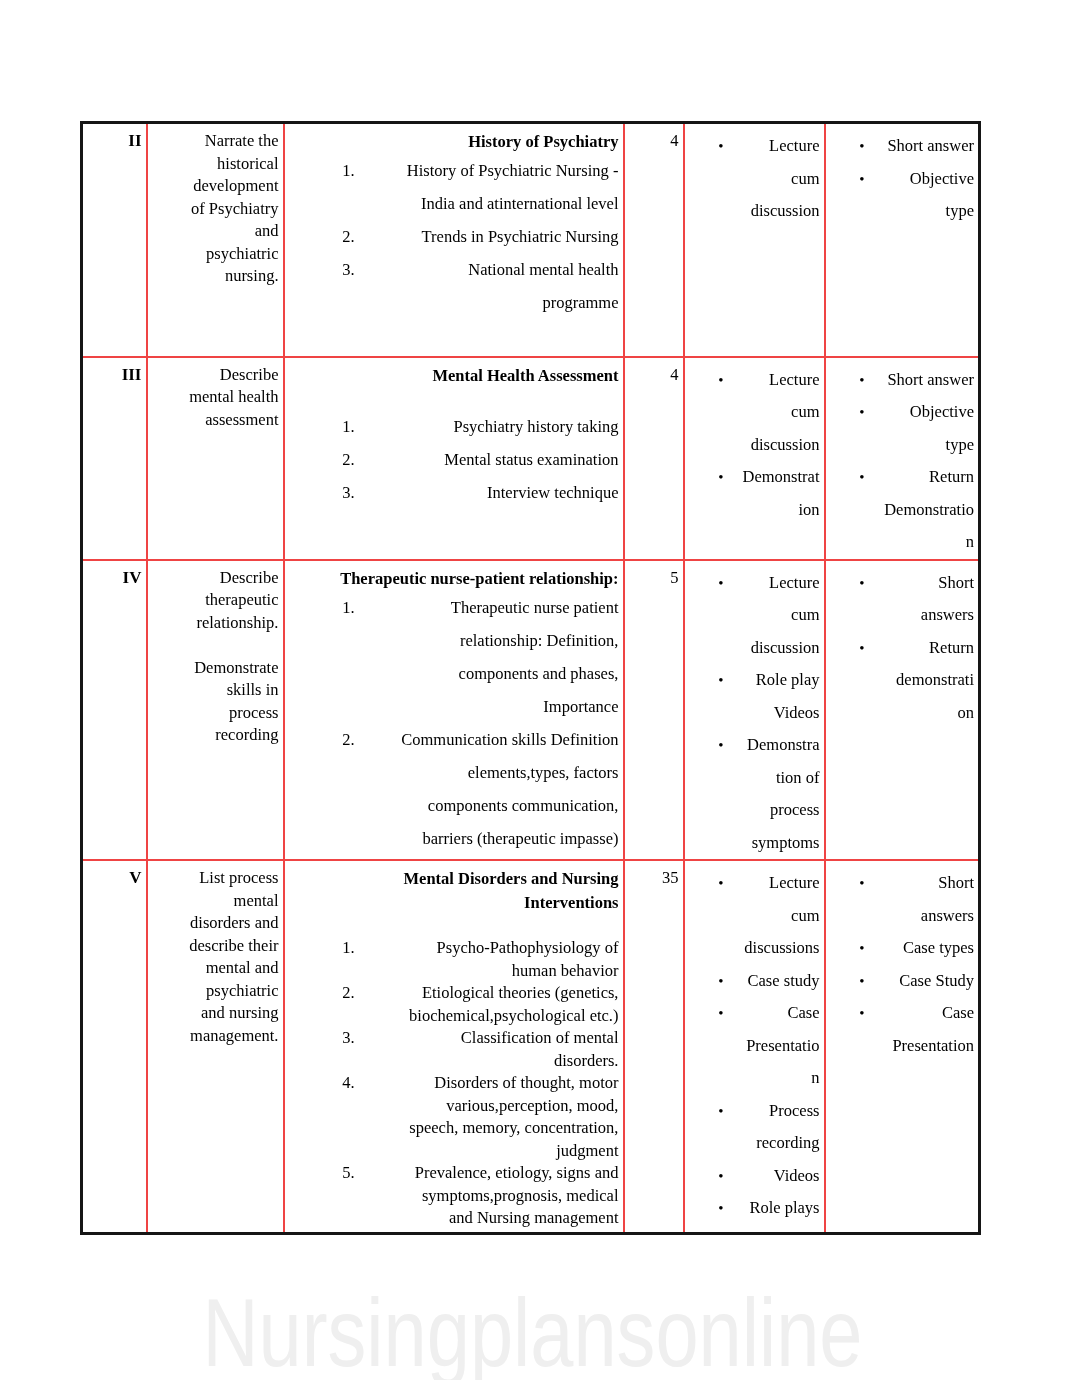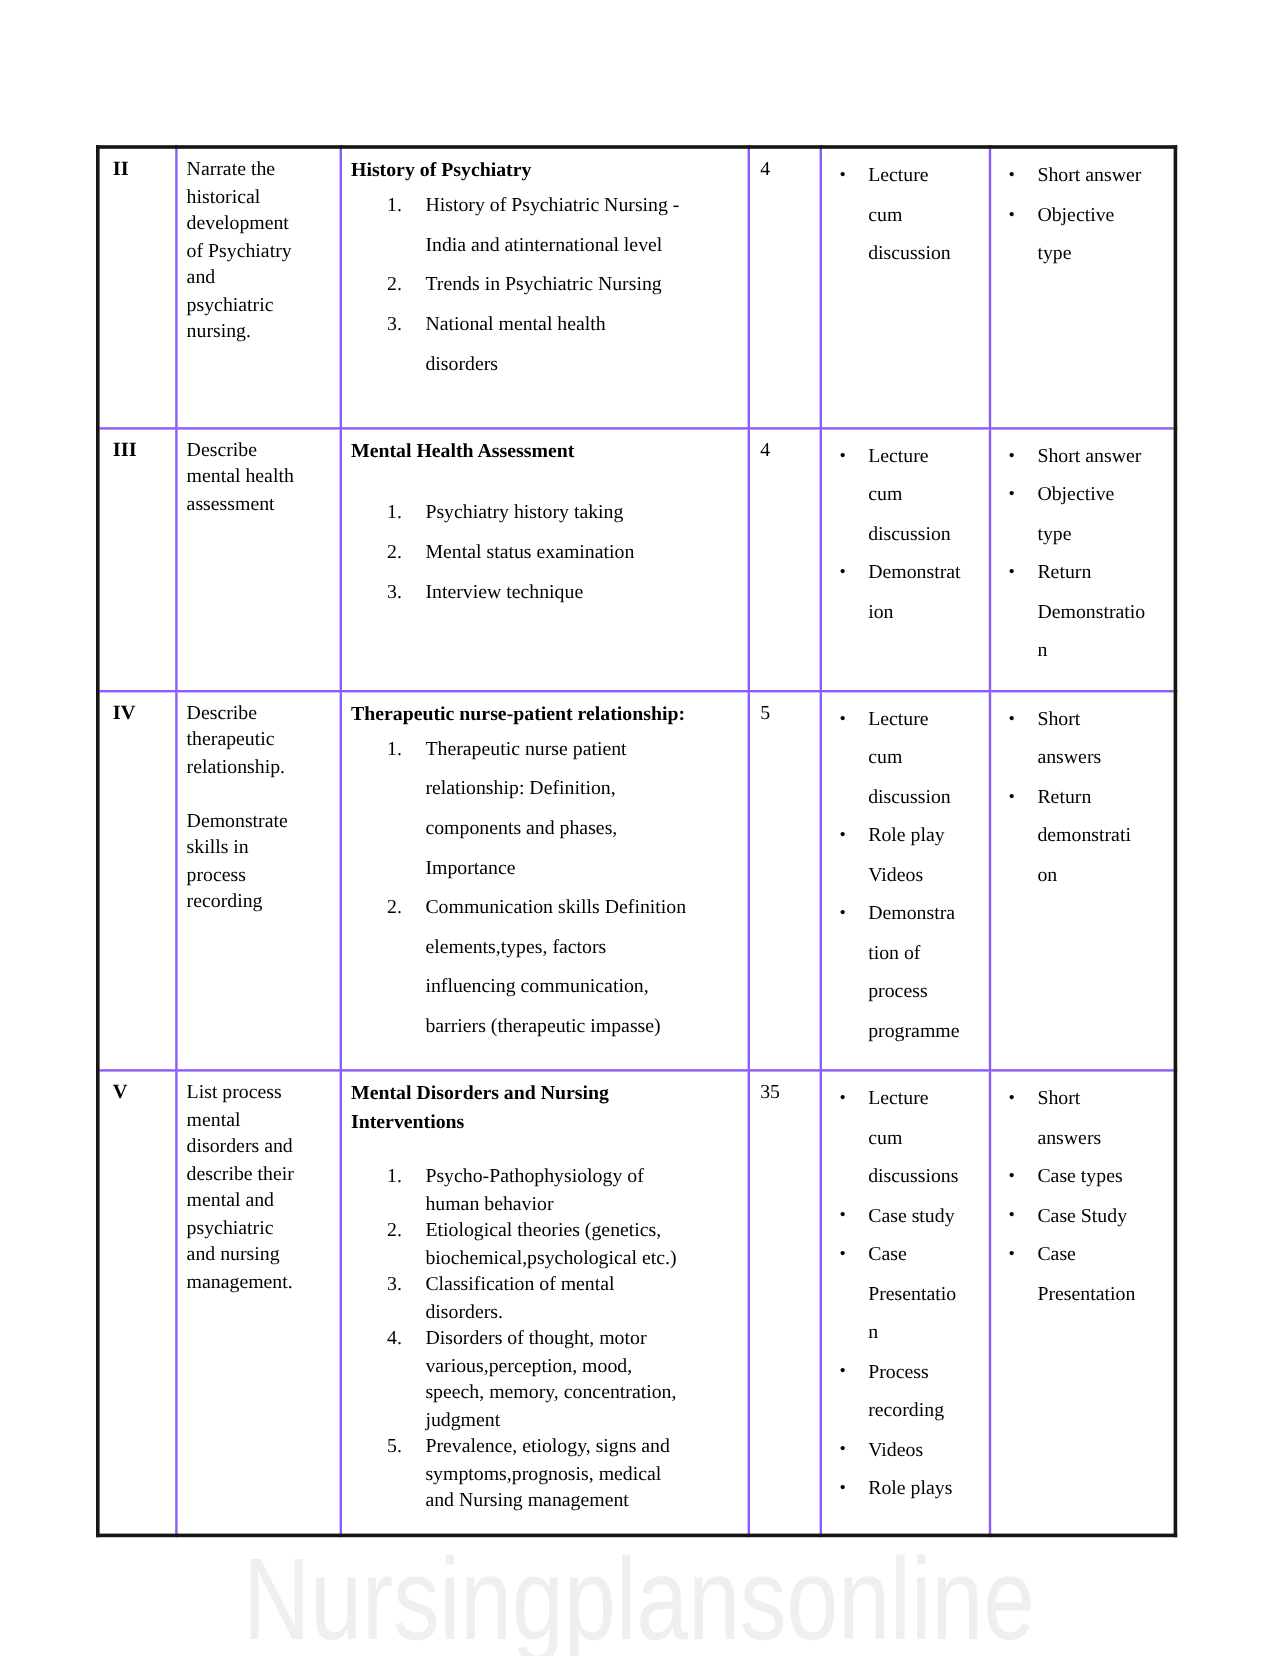--- a/index.html
+++ b/index.html
@@ -12,25 +12,26 @@
     color:#000000;
   }
   table.syllabus {
     position:absolute; left:80px; top:121px;
     width:898px;
     border-collapse:collapse;
     table-layout:fixed;
     border:3px solid #161616;
   }
   td {
-    border:2px solid #8b5cf6;
+    border:2px solid #ef4444;
     vertical-align:top;
-    padding:6px 4px 16px 8px;
+    padding:6px 4px 0 8px;
     font-size:16.5px;
     line-height:22.5px;
+    text-align:right;
   }
   .unit-cell { font-weight:700; font-size:17px; padding-left:11px; }
   .obj-cell  { white-space:pre-line;font-family:Liberation Serif, serif; }
   .content-title { font-weight:700; line-height:24px; white-space:pre-line; }
   .num-list { margin:0; }
   .num-list.gap { margin-top:22px; }
   .num-item { display:flex; }
   .num-item .num { flex:0 0 32px; margin-left:30px; }
   .num-item .txt { flex:1; white-space:pre-line; }
   .num-list.double .num-item { line-height:33px; }
@@ -81,21 +82,21 @@
                 <span class="txt">History of Psychiatric Nursing -
 India and atinternational level</span>
               </div>
             <div class="num-item">
                 <span class="num">2.</span>
                 <span class="txt">Trends in Psychiatric Nursing</span>
               </div>
             <div class="num-item">
                 <span class="num">3.</span>
                 <span class="txt">National mental health
-disorders</span>
+programme</span>
               </div>
           </div>
         </td>
         <td class="hours-cell">4</td>
         <td class="teach-cell">
           <div class="bullet-item">
               <span class="bullet">•</span>
               <span class="b-txt">Lecture
 cum
 discussion</span>
@@ -186,21 +187,21 @@
                 <span class="num">1.</span>
                 <span class="txt">Therapeutic nurse patient
 relationship: Definition,
 components and phases,
 Importance</span>
               </div>
             <div class="num-item">
                 <span class="num">2.</span>
                 <span class="txt">Communication skills Definition
 elements,types, factors
-influencing communication,
+components communication,
 barriers (therapeutic impasse)</span>
               </div>
           </div>
         </td>
         <td class="hours-cell">5</td>
         <td class="teach-cell">
           <div class="bullet-item">
               <span class="bullet">•</span>
               <span class="b-txt">Lecture
 cum
@@ -209,21 +210,21 @@
           <div class="bullet-item">
               <span class="bullet">•</span>
               <span class="b-txt">Role play
 Videos</span>
             </div>
           <div class="bullet-item">
               <span class="bullet">•</span>
               <span class="b-txt">Demonstra
 tion of
 process
-programme</span>
+symptoms</span>
             </div>
         </td>
         <td class="assess-cell">
           <div class="bullet-item">
               <span class="bullet">•</span>
               <span class="b-txt">Short
 answers</span>
             </div>
           <div class="bullet-item">
               <span class="bullet">•</span>

